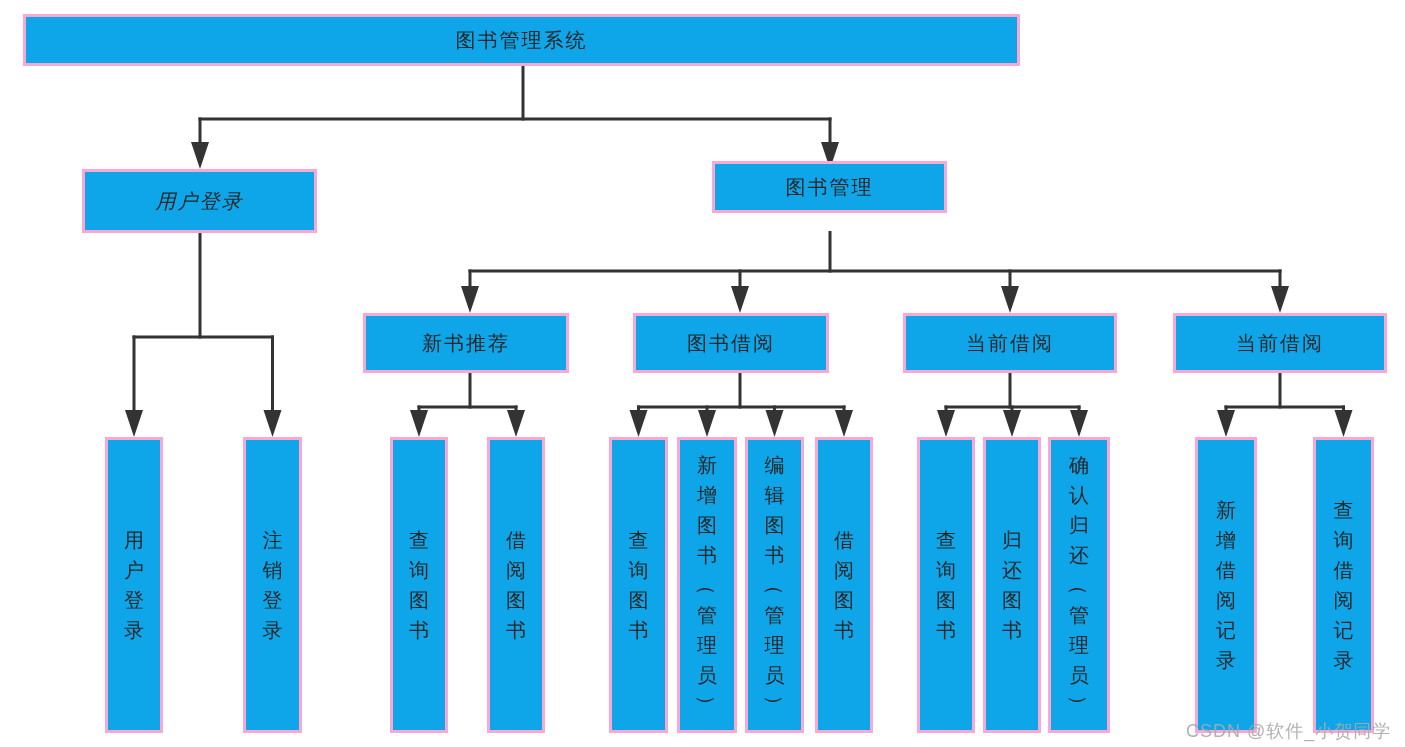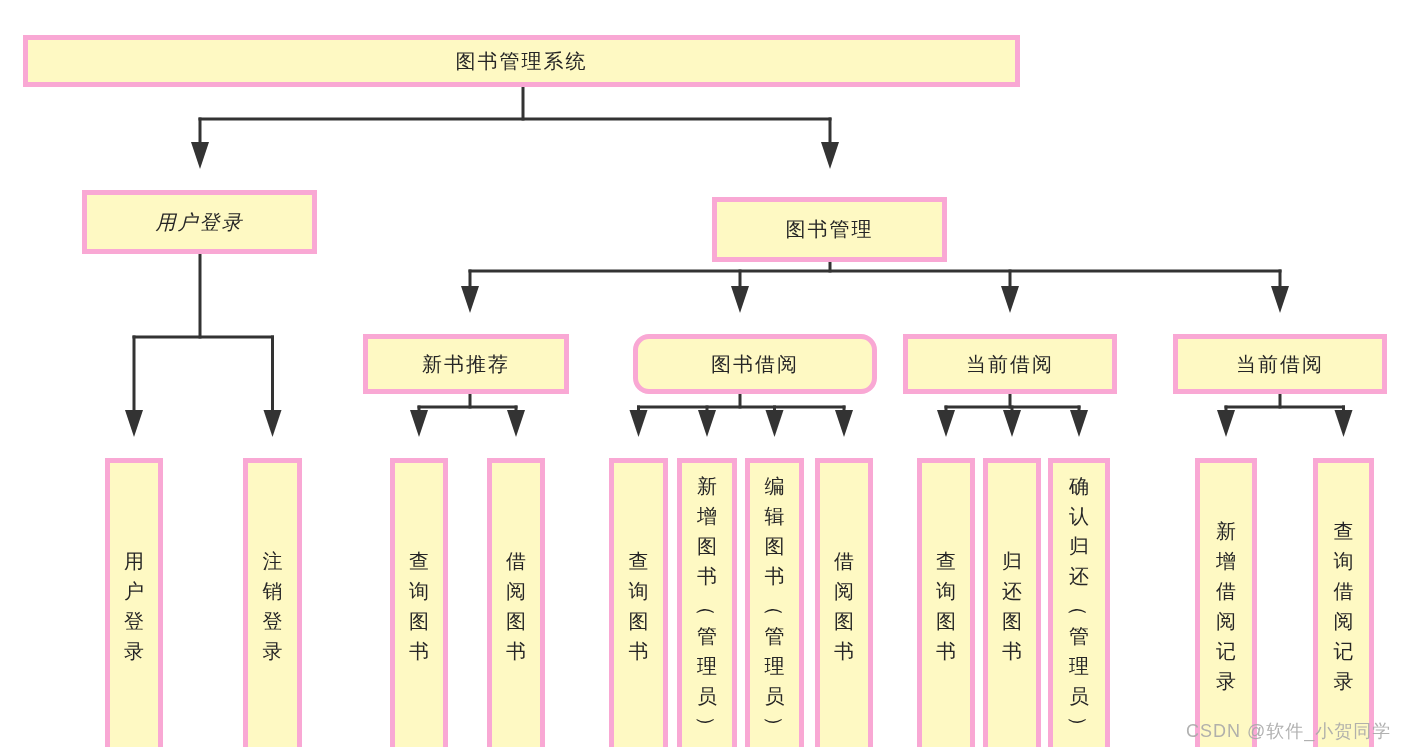--- a/index.html
+++ b/index.html
@@ -2,22 +2,22 @@
 <html><head>
 <meta charset="utf-8">
 <style>
   html,body { margin:0; padding:0; background:#ffffff; }
   .canvas {
     position:relative; width:1405px; height:747px; background:#ffffff;
     font-family:"Liberation Sans", sans-serif; overflow:hidden;
   }
   svg.wires { position:absolute; left:0; top:0; z-index:1; }
   .node {
-    position:absolute; box-sizing:border-box; background:#fef9c3;
-    border:5px solid #f9a8d4; color:#262626; z-index:2;margin-top:21px;
+    position:absolute; box-sizing:border-box; background:#0ea5e9;
+    border:3px solid #f9a8d4; color:#262626; z-index:2;
   }
   .hnode {
     display:flex; align-items:center; justify-content:center;
     font-size:20px; letter-spacing:2px; white-space:nowrap;
   }
   .vnode {
     display:flex; flex-direction:column; align-items:center; justify-content:center;
     font-size:20px;
   }
   .vchar { display:block; height:30px; line-height:30px; text-align:center; }
@@ -105,24 +105,24 @@
       <line x1="1226" y1="405.5" x2="1226" y2="414"></line>
       <polygon points="1217,410 1235,410 1226,437" stroke="none"></polygon>
       <line x1="1343.5" y1="405.5" x2="1343.5" y2="414"></line>
       <polygon points="1334.5,410 1352.5,410 1343.5,437" stroke="none"></polygon>
     </g>
   </svg>
 
   <div class="node hnode" style="left:23px;top:14px;width:997px;height:52px;">图书管理系统</div>
 
   <div class="node hnode" style="left:82px;top:169px;width:235px;height:64px;font-style:italic;">用户登录</div>
-  <div class="node hnode" style="left:712px;top:176px;width:235px;height:65px;">图书管理</div>
+  <div class="node hnode" style="left:712px;top:161px;width:235px;height:52px;">图书管理</div>
 
   <div class="node hnode" style="left:363px;top:313px;width:206px;height:60px;">新书推荐</div>
-  <div class="node hnode" style="left:633px;top:313px;width:244px;height:60px;border-radius:16px;">图书借阅</div>
+  <div class="node hnode" style="left:633px;top:313px;width:196px;height:60px;">图书借阅</div>
   <div class="node hnode" style="left:903px;top:313px;width:214px;height:60px;">当前借阅</div>
   <div class="node hnode" style="left:1173px;top:313px;width:214px;height:60px;">当前借阅</div>
 
   <div class="node vnode" style="left:105px;top:437px;width:58px;height:296px;">
       <span class="vchar">用</span>
       <span class="vchar">户</span>
       <span class="vchar">登</span>
       <span class="vchar">录</span>
     </div>
   <div class="node vnode" style="left:243px;top:437px;width:59px;height:296px;">

